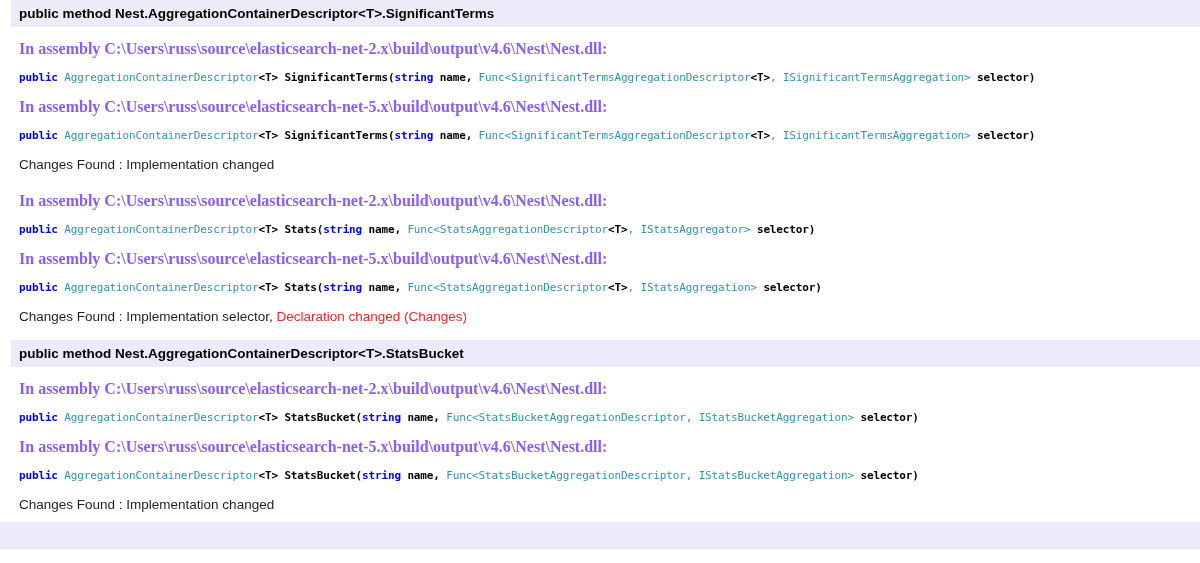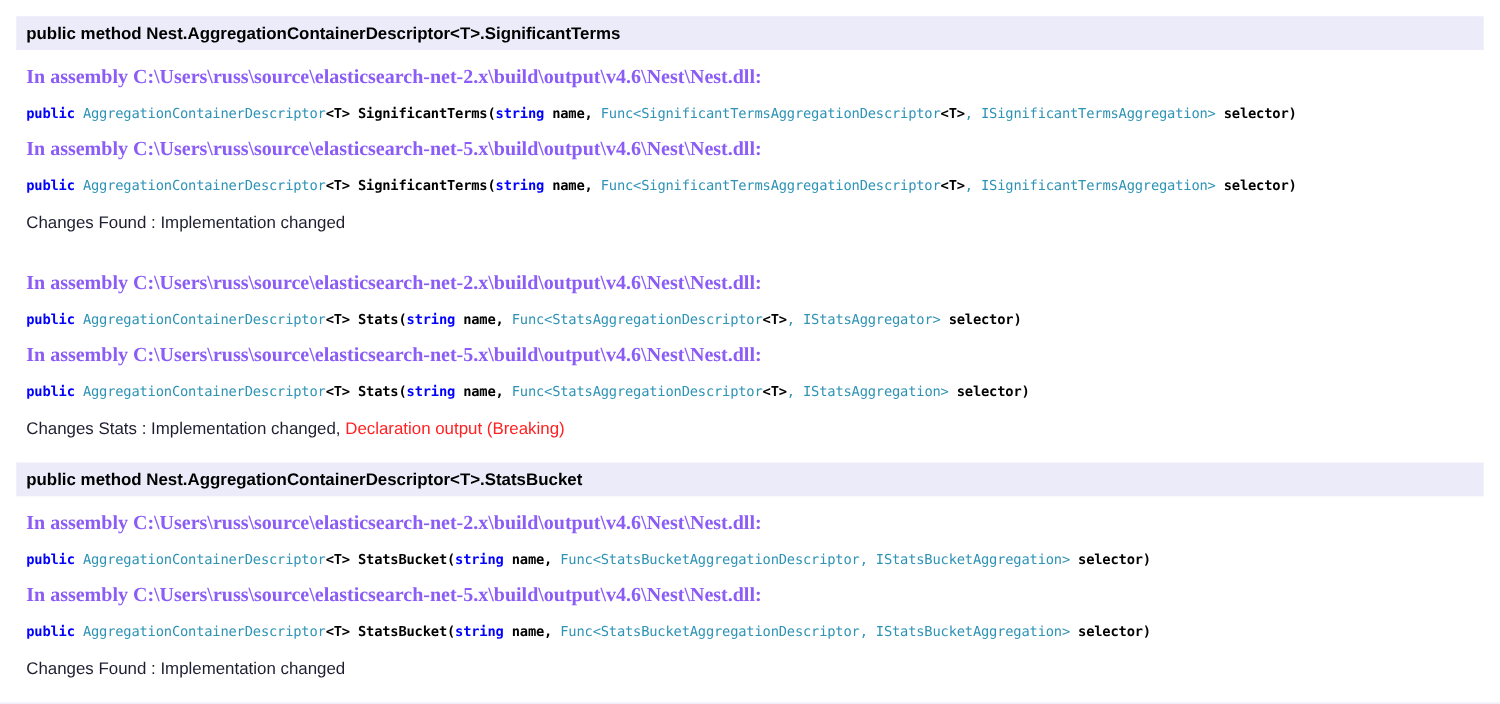--- a/index.html
+++ b/index.html
@@ -13,21 +13,21 @@
   .sec-header {
     height: 27px;
     background: var(--header-bg, #ebebf9);
     display: flex;
     align-items: center;
     padding-left: 8px;
     font-size: 13.5px;
     font-weight: bold;
     color: #000000;
   }
-  .diff-section { margin: 13px; }
+  .diff-section { margin: 0; padding-left: 11px; }
   .diff-section + .diff-section .sec-header { margin-top: 9px; }
   .sec-body { padding-top: 7px; }
   .line {
     height: 29px;
     display: flex;
     align-items: center;
     padding-left: 8px;
     white-space: pre;
   }
   .assembly {
@@ -73,21 +73,21 @@
       <div class="line changes"><span class="tok-plain">Changes Found : Implementation changed</span></div>
     </div>
   </section>
 
   <section class="diff-section">
     <div class="sec-body">
       <div class="line assembly">In assembly C:\Users\russ\source\elasticsearch-net-2.x\build\output\v4.6\Nest\Nest.dll:</div>
       <div class="line code"><span class="tok-kw">public </span><span class="tok-ty">AggregationContainerDescriptor</span><span class="tok-pl">&lt;T&gt; Stats(</span><span class="tok-kw">string</span><span class="tok-pl"> name, </span><span class="tok-ty">Func&lt;StatsAggregationDescriptor</span><span class="tok-pl">&lt;T&gt;</span><span class="tok-ty">, IStatsAggregator&gt;</span><span class="tok-pl"> selector)</span></div>
       <div class="line assembly">In assembly C:\Users\russ\source\elasticsearch-net-5.x\build\output\v4.6\Nest\Nest.dll:</div>
       <div class="line code"><span class="tok-kw">public </span><span class="tok-ty">AggregationContainerDescriptor</span><span class="tok-pl">&lt;T&gt; Stats(</span><span class="tok-kw">string</span><span class="tok-pl"> name, </span><span class="tok-ty">Func&lt;StatsAggregationDescriptor</span><span class="tok-pl">&lt;T&gt;</span><span class="tok-ty">, IStatsAggregation&gt;</span><span class="tok-pl"> selector)</span></div>
-      <div class="line changes"><span class="tok-plain">Changes Stats : Implementation changed, </span><span class="tok-breaking">Declaration output (Breaking)</span></div>
+      <div class="line changes"><span class="tok-plain">Changes Found : Implementation selector, </span><span class="tok-breaking">Declaration changed (Changes)</span></div>
     </div>
   </section>
 
   <section class="diff-section">
     <div class="sec-header">
       <span>public method Nest.AggregationContainerDescriptor&lt;T&gt;.StatsBucket</span>
     </div>
     <div class="sec-body">
       <div class="line assembly">In assembly C:\Users\russ\source\elasticsearch-net-2.x\build\output\v4.6\Nest\Nest.dll:</div>
       <div class="line code"><span class="tok-kw">public </span><span class="tok-ty">AggregationContainerDescriptor</span><span class="tok-pl">&lt;T&gt; StatsBucket(</span><span class="tok-kw">string</span><span class="tok-pl"> name, </span><span class="tok-ty">Func&lt;StatsBucketAggregationDescriptor, IStatsBucketAggregation&gt;</span><span class="tok-pl"> selector)</span></div>

